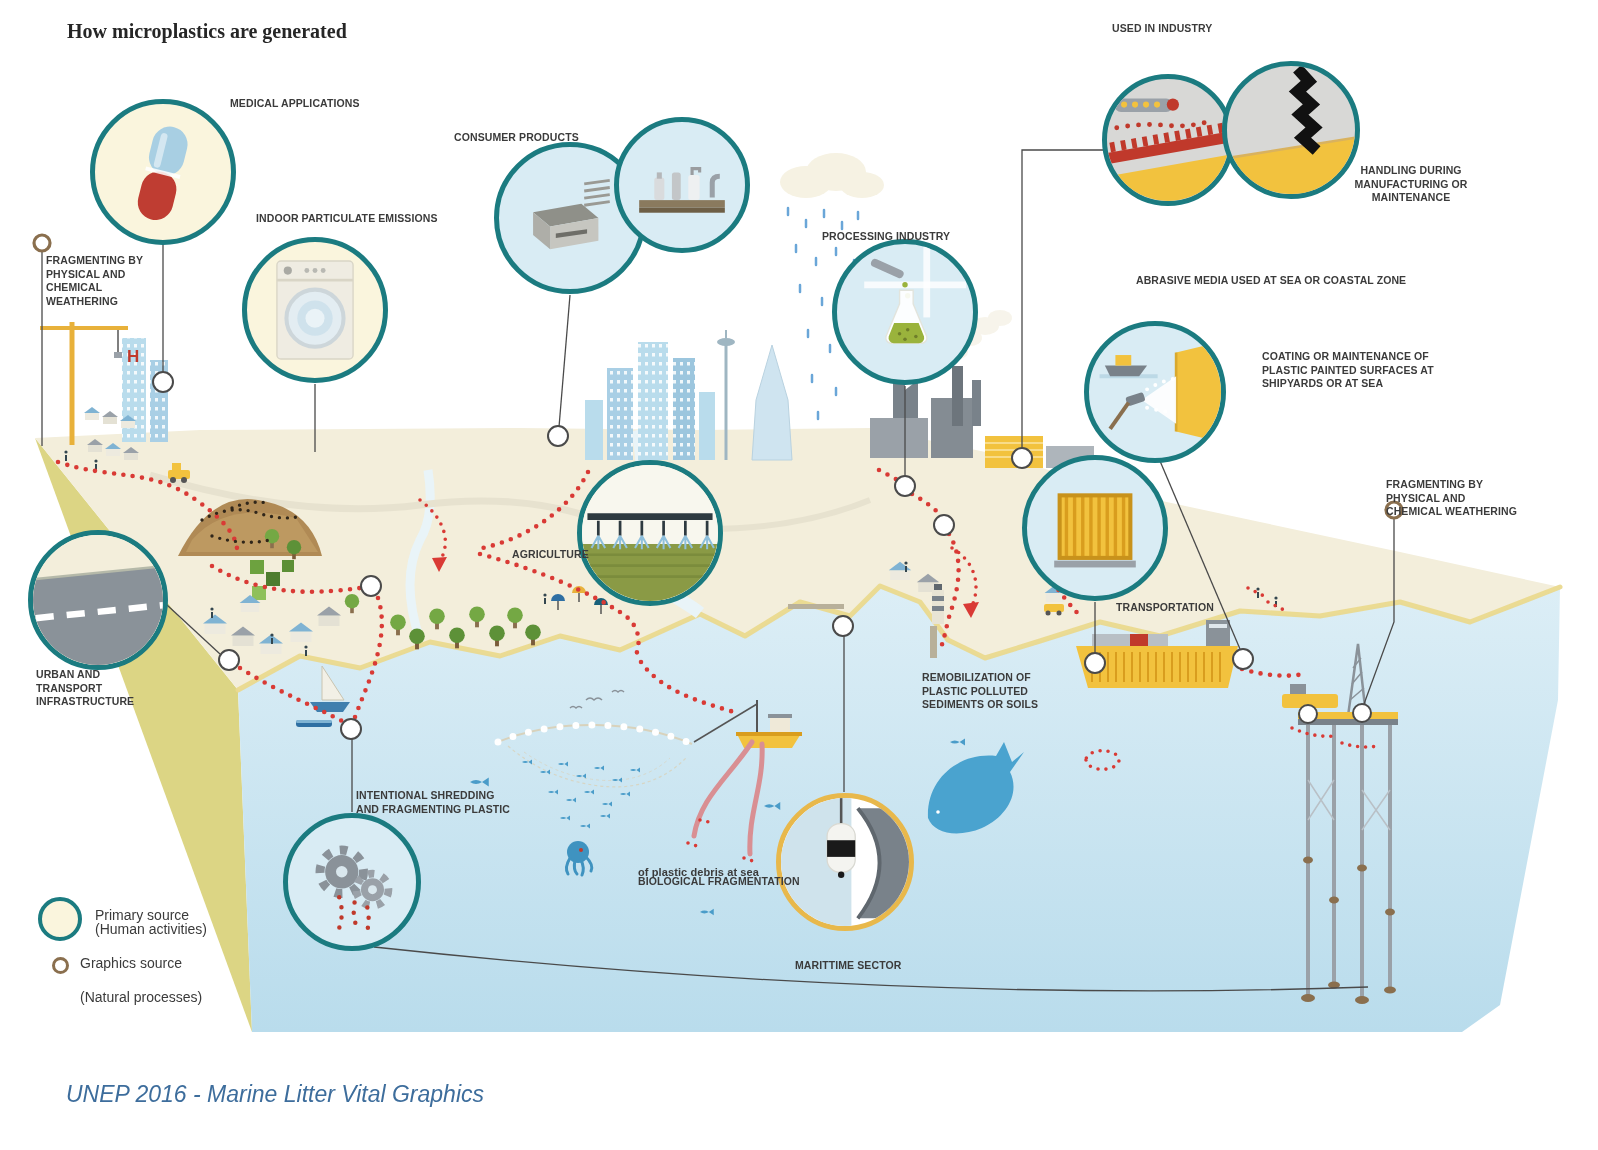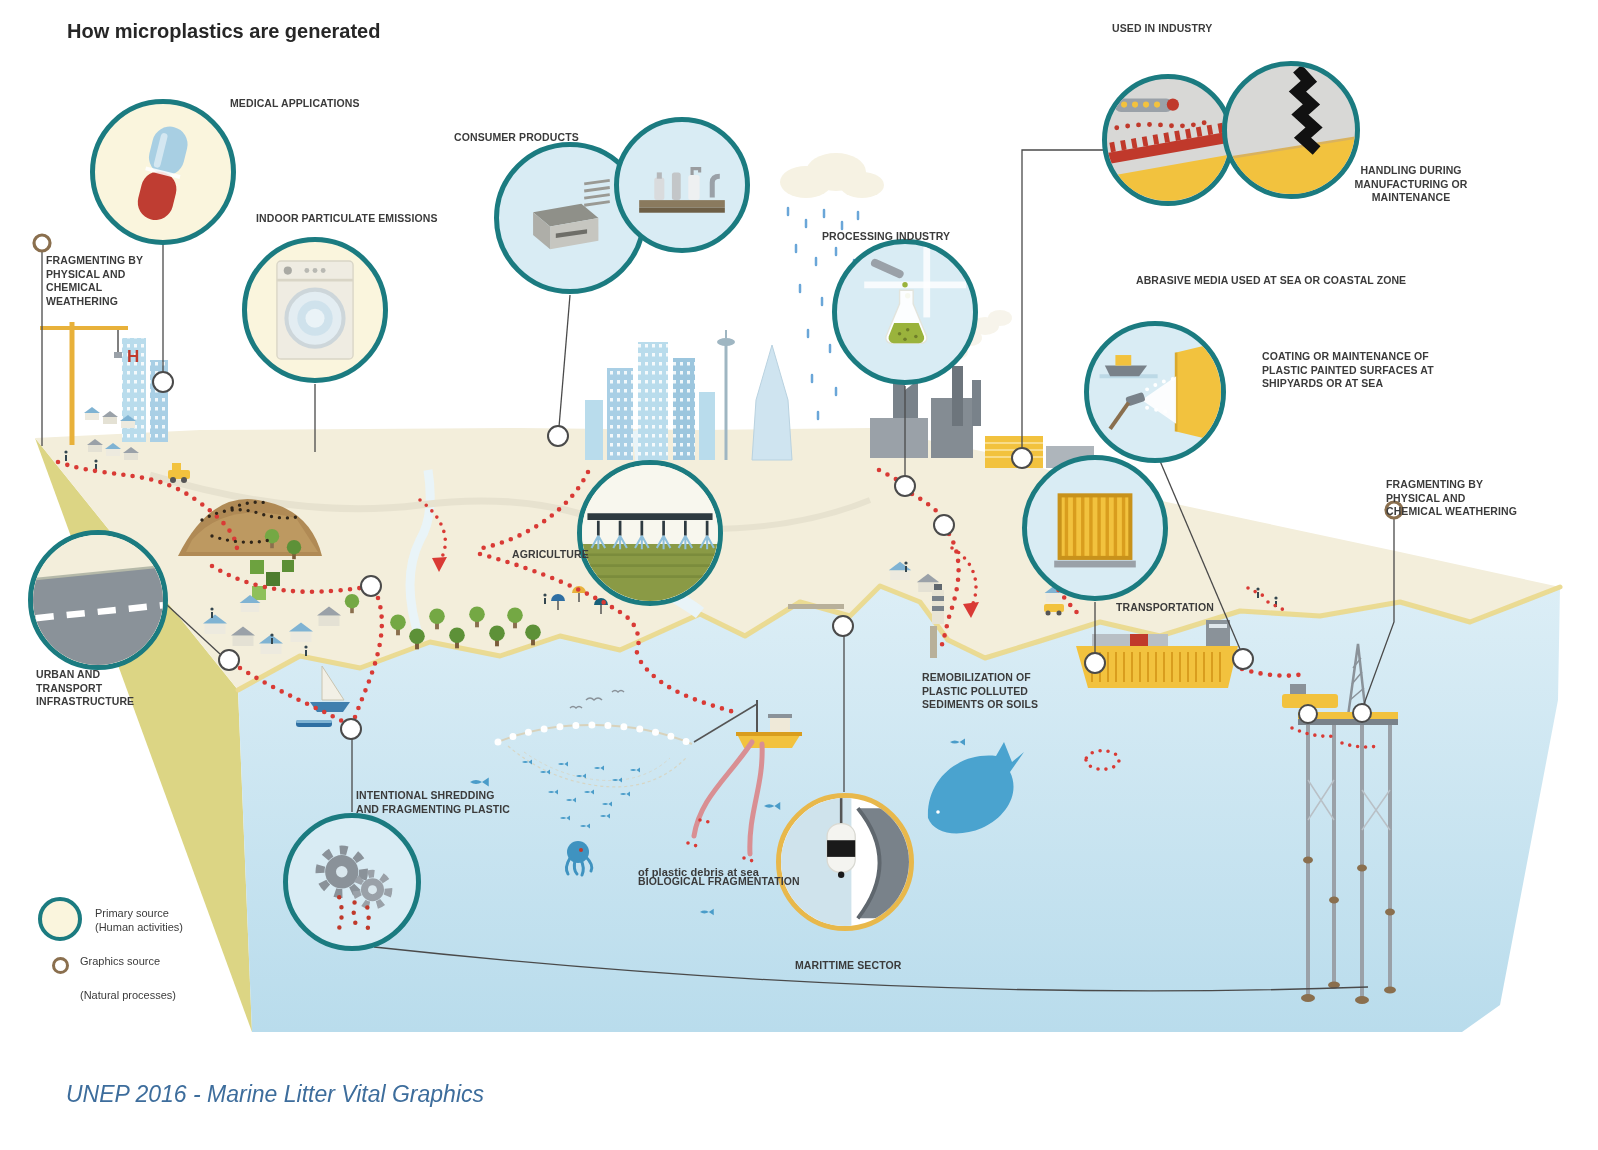--- a/index.html
+++ b/index.html
@@ -19,29 +19,29 @@
            overflow:hidden;background:#faf5dd;}
   .callout.blue{background:#d9ecf4;}
   .callout.grey{background:#d8d8d6;}
   .callout.gold{border-color:#e8b84b;background:#ffffff;}
   .callout svg{position:absolute;left:0;top:0;width:100%;height:100%;}
 
   
   .lbl{position:absolute;font-size:10.5px;font-weight:bold;color:#3b3b3b;line-height:1.3;letter-spacing:.1px;}
   .lbl.center{text-align:center;}
   .lbl.small{font-weight:bold;font-size:11px;text-align:center;}
-  .title{position:absolute;font-size:20px;font-weight:bold;color:#262626;}
+  .title{position:absolute;font-size:20px;font-weight:bold;color:#262626;font-family:Liberation Serif, serif;}
   .attribution{position:absolute;font-size:23px;font-style:italic;color:#3d6d9c;}
 
   
   .legend-pcircle{position:absolute;width:44px;height:44px;border:4px solid #1b7b80;border-radius:50%;
                   background:#faf5dd;box-sizing:border-box;}
   .legend-ring{position:absolute;width:17px;height:17px;border:3px solid #8a6f4e;border-radius:50%;
                background:#ffffff;box-sizing:border-box;}
-  .legend-text{position:absolute;font-size:11px;color:#3b3b3b;line-height:1.35;}
+  .legend-text{position:absolute;font-size:14px;color:#3b3b3b;line-height:1.35;}
 </style>
 </head>
 <body>
 
 <div id="canvas">
 
   <svg class="scene" viewBox="0 0 1598 1150">
     <defs>
       <linearGradient id="seaG" x1="0" y1="0" x2="0" y2="1">
         <stop offset="0" stop-color="#dceef6"></stop>

